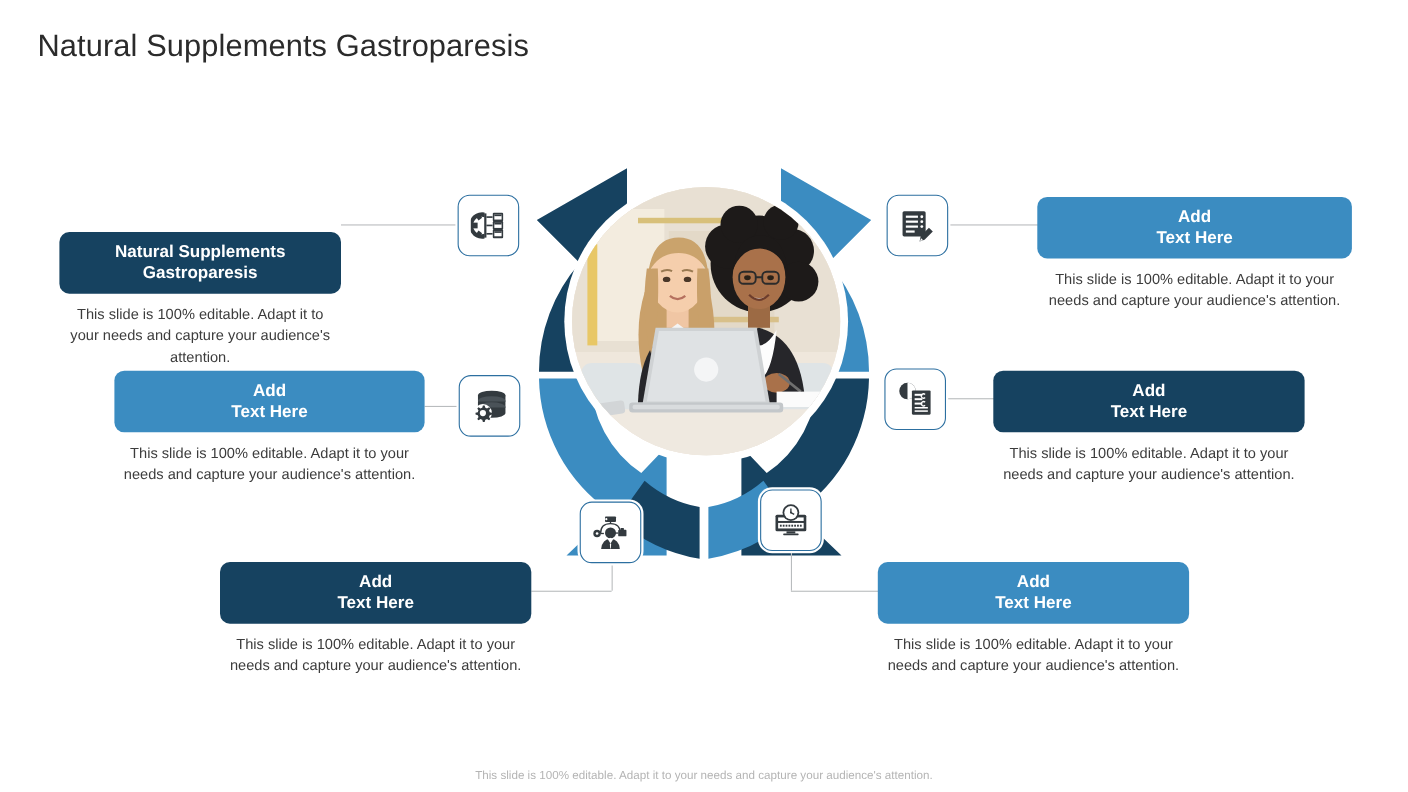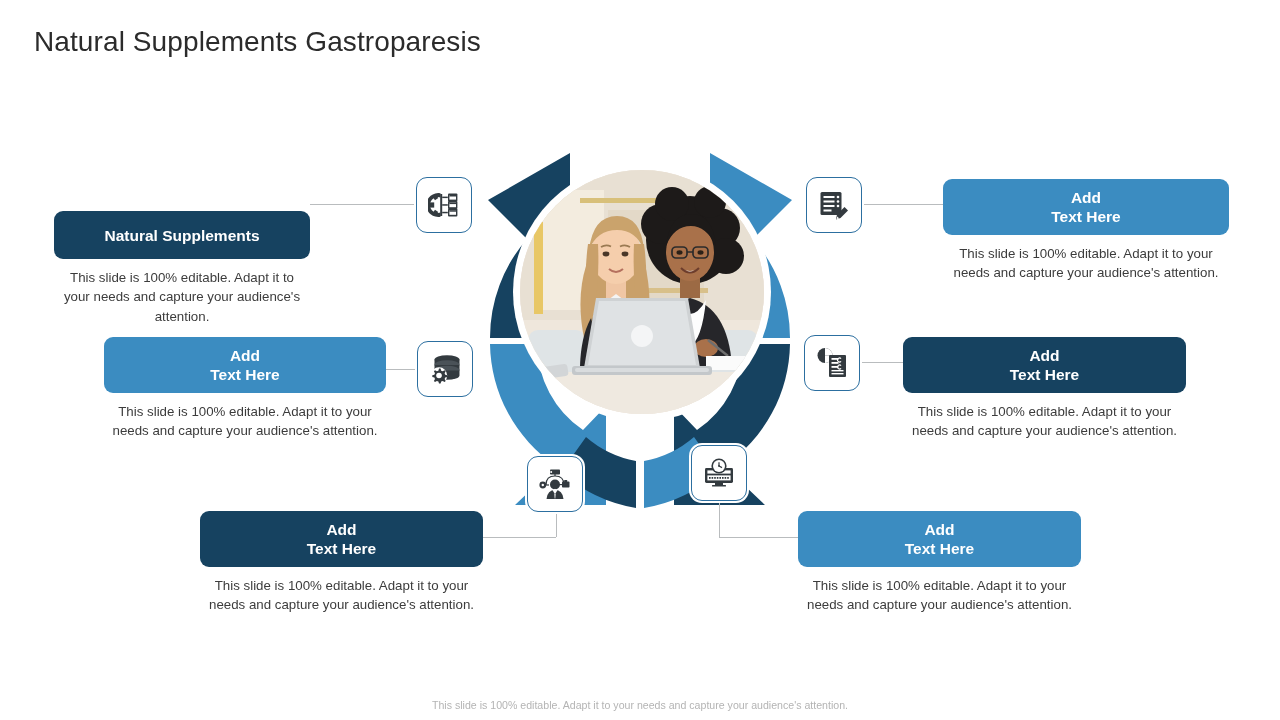--- a/index.html
+++ b/index.html
@@ -399,20 +399,21 @@
 <div class="conn h" style="left:386px; top:369px; width:31px;"></div>
 <div class="conn h" style="left:860px; top:362px; width:44px;"></div>
 <div class="conn v" style="left:556px; top:512px; width:1px; height:25px;"></div>
 <div class="conn h" style="left:483px; top:537px; width:73px;"></div>
 <div class="conn v" style="left:719px; top:501px; width:1px; height:36px;"></div>
 <div class="conn h" style="left:719px; top:537px; width:80px;"></div>
 
 <div class="callout" id="co-1">
   <div class="pill dark">
     <span class="l1">Natural Supplements</span>
+    <span class="l2">Gastroparesis</span>
   </div>
   <div class="desc">This slide is 100% editable. Adapt it to your needs and capture your audience's attention.</div>
 </div>
 
 <div class="callout" id="co-2">
   <div class="pill light">
     <span class="l1">Add</span>
     <span class="l2">Text Here</span>
   </div>
   <div class="desc">This slide is 100% editable. Adapt it to your needs and capture your audience's attention.</div>

